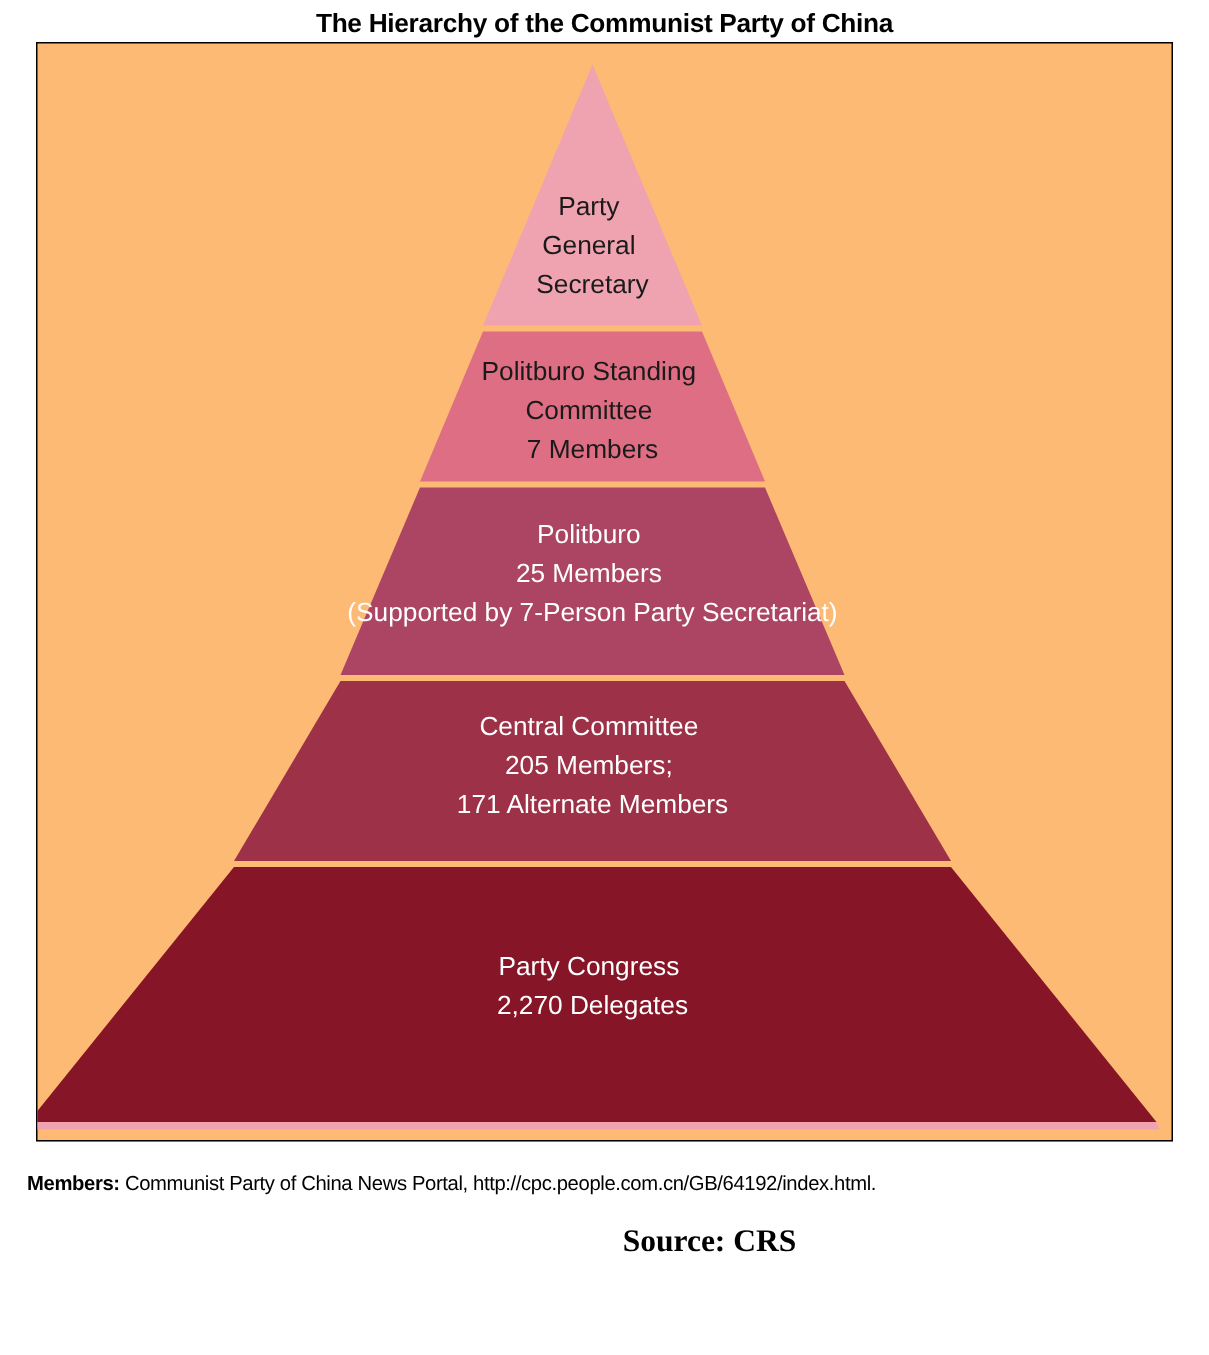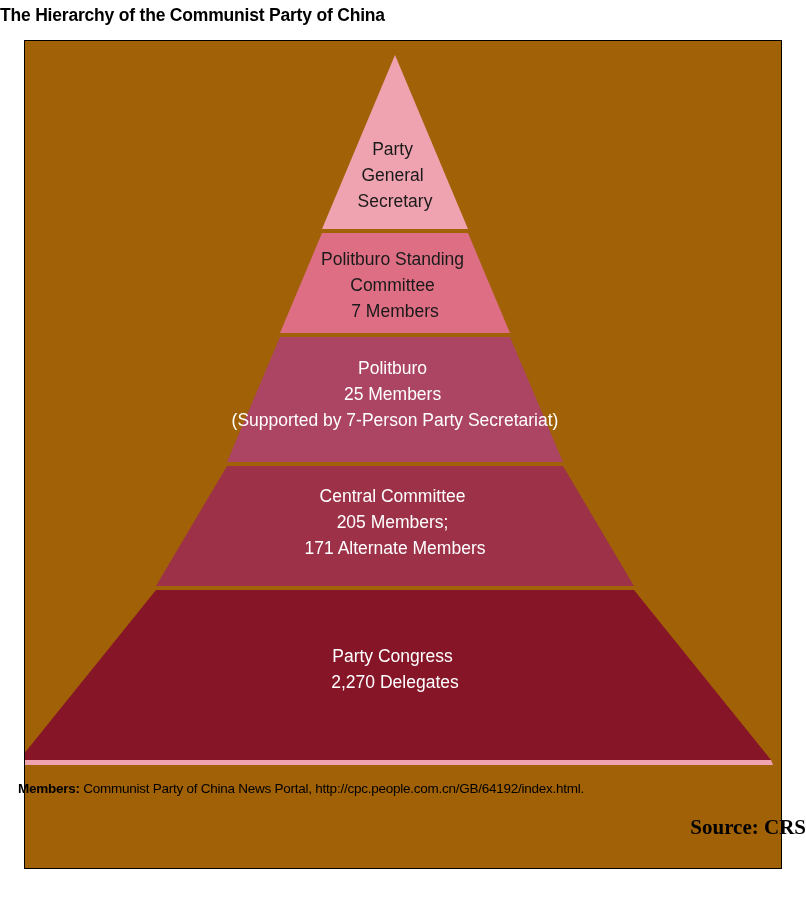--- a/index.html
+++ b/index.html
@@ -19,36 +19,36 @@
   #page {
     position: relative;
     width: 806px;
     height: 903px;
   }
   .figure-title {
     position: absolute;
     left: 0;
     top: 5px;
     width: 806px;
-    text-align: left;
+    text-align: center;
     font-family: "Liberation Sans", sans-serif;
     font-weight: bold;
     font-size: 17.5px;
     letter-spacing: -0.2px;
     color: #000000;
   }
   .figure-frame {
     position: absolute;
     left: 24px;
-    top: 40px;
+    top: 28px;
     width: 758px;
-    height: 829px;
+    height: 733px;
     border: 1.6px solid #000000;
     box-sizing: border-box;
-    background: #a16207;
+    background: #fdba74;
   }
   .pyramid-wrap {
     position: absolute;
     left: 0;
     top: 0;
     width: 758px;
     height: 733px;
   }
   svg.pyramid {
     display: block;
@@ -75,21 +75,21 @@
     white-space: nowrap;
   }
   .source-line .src-label {
     font-weight: bold;
   }
   .crs-line {
     position: absolute;
     left: 0;
     top: 815px;
     width: 806px;
-    text-align: right;
+    text-align: center;
     padding-left: 140px;
     box-sizing: border-box;
     font-family: "Liberation Serif", serif;
     font-weight: bold;
     font-size: 21px;
     color: #000000;
   }
 </style>
 </head>
 <body>

